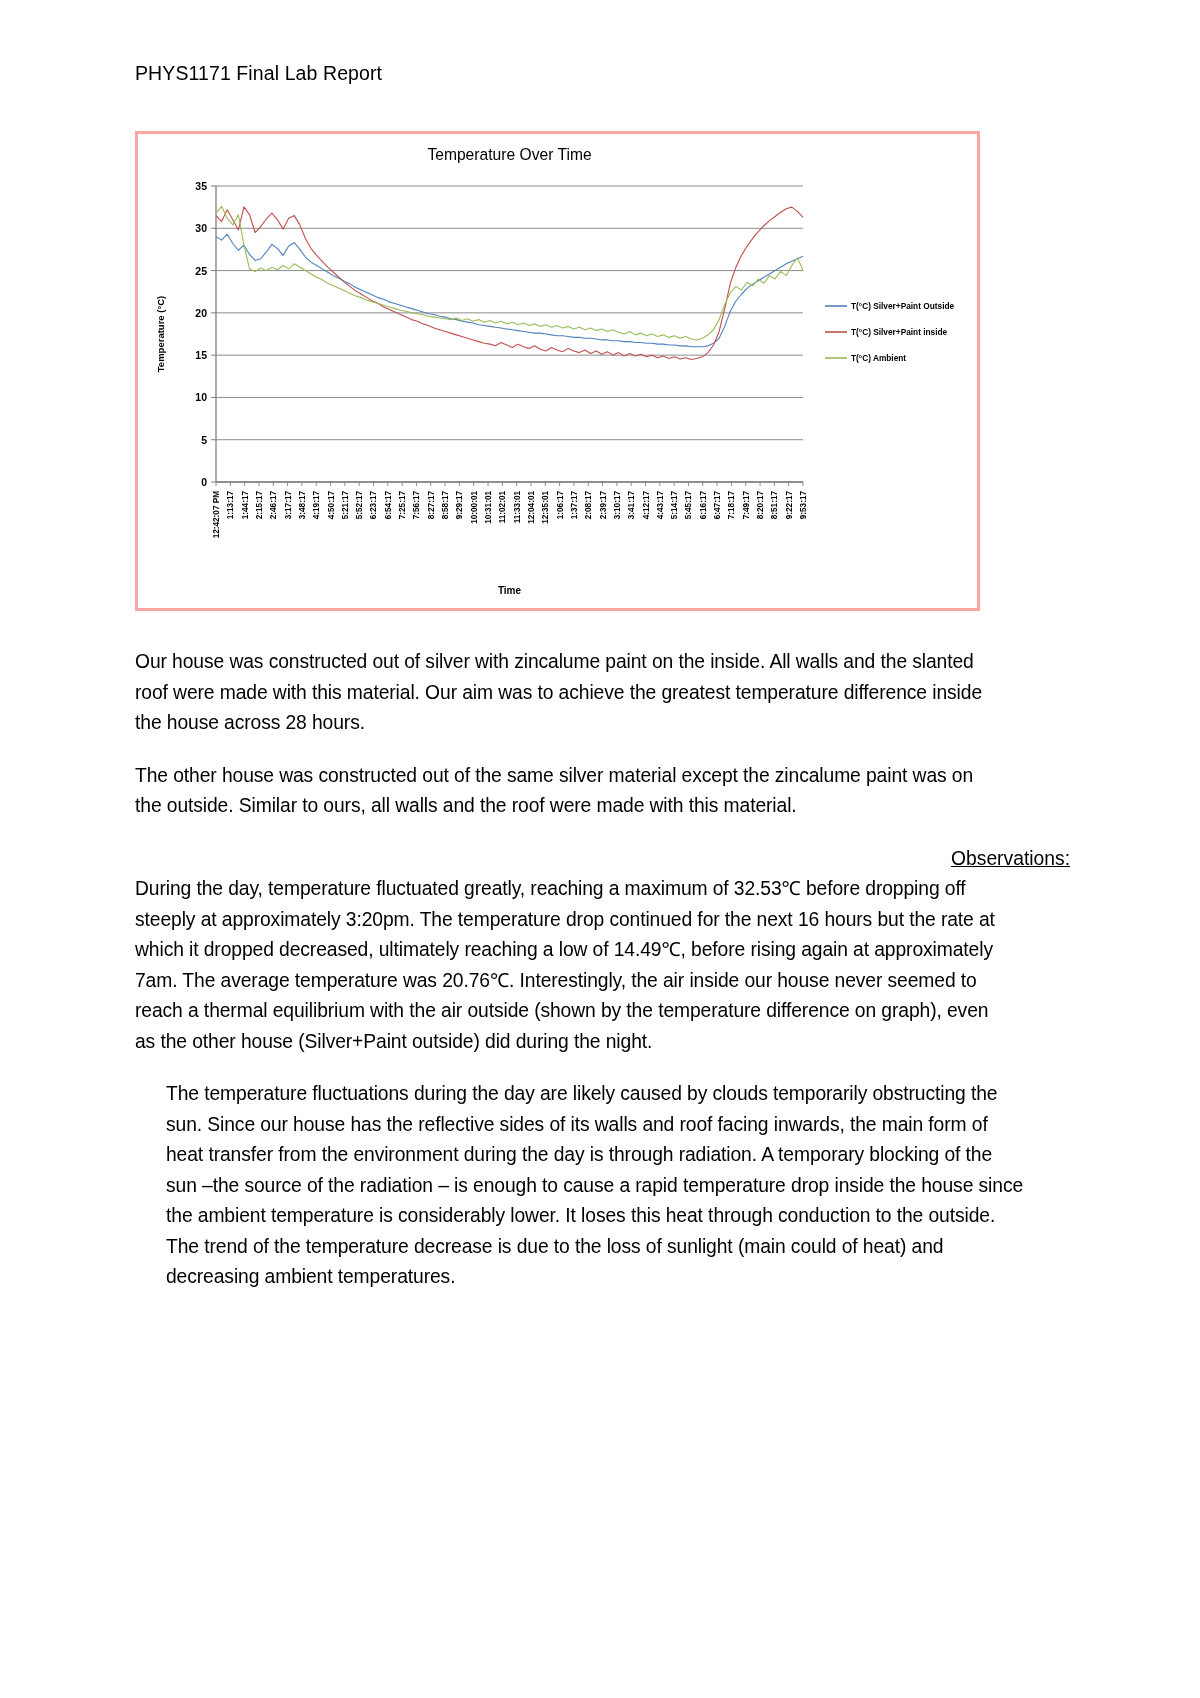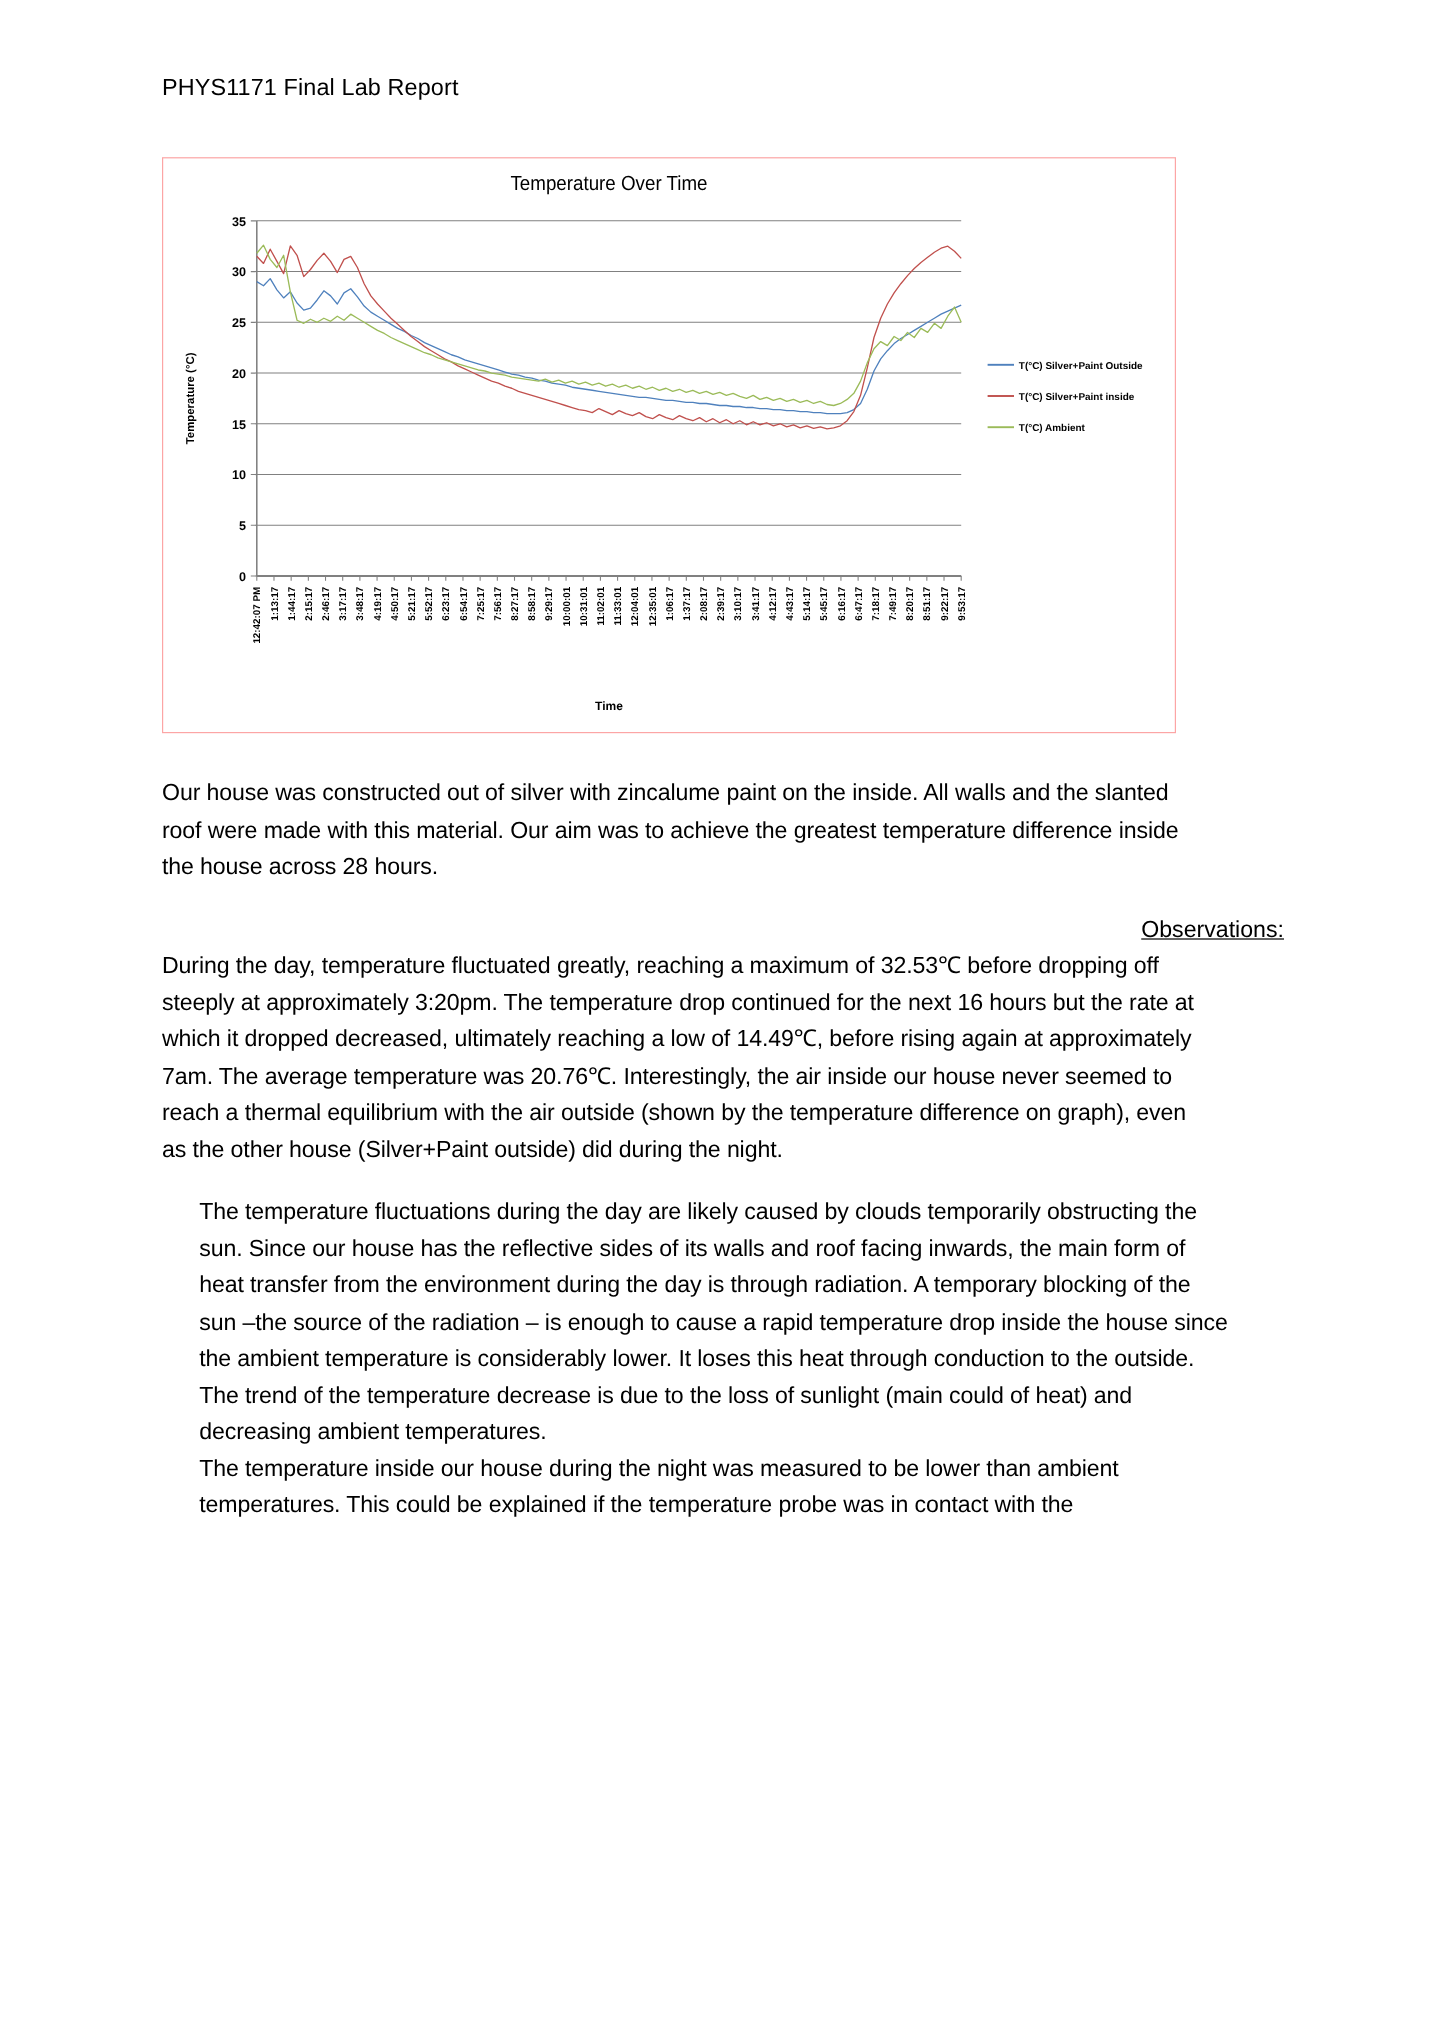--- a/index.html
+++ b/index.html
@@ -27,21 +27,21 @@
   }
   .section-heading {
     font-size: 19.5px;
     text-decoration: underline;
     margin: 0 0 30px 0;
     font-weight: 400;
   }
   .chart-box {
     width: 845px;
     height: 480px;
-    border: 1px solid #fca5a5;
+    border: 3px solid #fca5a5;
     background: #ffffff;
     position: relative;
     margin: 0 0 36px 0;
   }
   p.body {
     font-size: 19.3px;
     line-height: 30.5px;
     margin: 0 0 22px 0;
     letter-spacing: -0.1px;
     text-align: left;
@@ -187,21 +187,21 @@
         <text x="713" y="175.4" font-size="8.3" font-weight="700" fill="#000">T(°C) Silver+Paint Outside</text>
         <line x1="687" y1="198" x2="709" y2="198" stroke="#c0504d" stroke-width="1.6"></line>
         <text x="713" y="201.4" font-size="8.3" font-weight="700" fill="#000">T(°C) Silver+Paint inside</text>
         <line x1="687" y1="224" x2="709" y2="224" stroke="#9bbb59" stroke-width="1.6"></line>
         <text x="713" y="227.4" font-size="8.3" font-weight="700" fill="#000">T(°C) Ambient</text>
       </svg>
   </div>
 
   <p class="body">Our house was constructed out of silver with zincalume paint on the inside. All walls and the slanted roof were made with this material. Our aim was to achieve the greatest temperature difference inside the house across 28 hours.</p>
 
+  <p class="body">The other house was constructed out of the same silver material except the zincalume paint was on the outside. Similar to ours, all walls and the roof were made with this material.</p>
 
   <div class="underline-head">Observations:</div>
   <p class="body">During the day, temperature fluctuated greatly, reaching a maximum of 32.53℃ before dropping off steeply at approximately 3:20pm. The temperature drop continued for the next 16 hours but the rate at which it dropped decreased, ultimately reaching a low of 14.49℃, before rising again at approximately 7am. The average temperature was 20.76℃. Interestingly, the air inside our house never seemed to reach a thermal equilibrium with the air outside (shown by the temperature difference on graph), even as the other house (Silver+Paint outside) did during the night.</p>
 
   <p class="body tight">The temperature fluctuations during the day are likely caused by clouds temporarily obstructing the sun. Since our house has the reflective sides of its walls and roof facing inwards, the main form of heat transfer from the environment during the day is through radiation. A temporary blocking of the sun –the source of the radiation – is enough to cause a rapid temperature drop inside the house since the ambient temperature is considerably lower. It loses this heat through conduction to the outside.</p>
   <p class="body tight">The trend of the temperature decrease is due to the loss of sunlight (main could of heat) and decreasing ambient temperatures.</p>
-  <p class="body tight">The temperature inside our house during the night was measured to be lower than ambient temperatures. This could be explained if the temperature probe was in contact with the</p>
 
 </div>
 
 </body></html>

